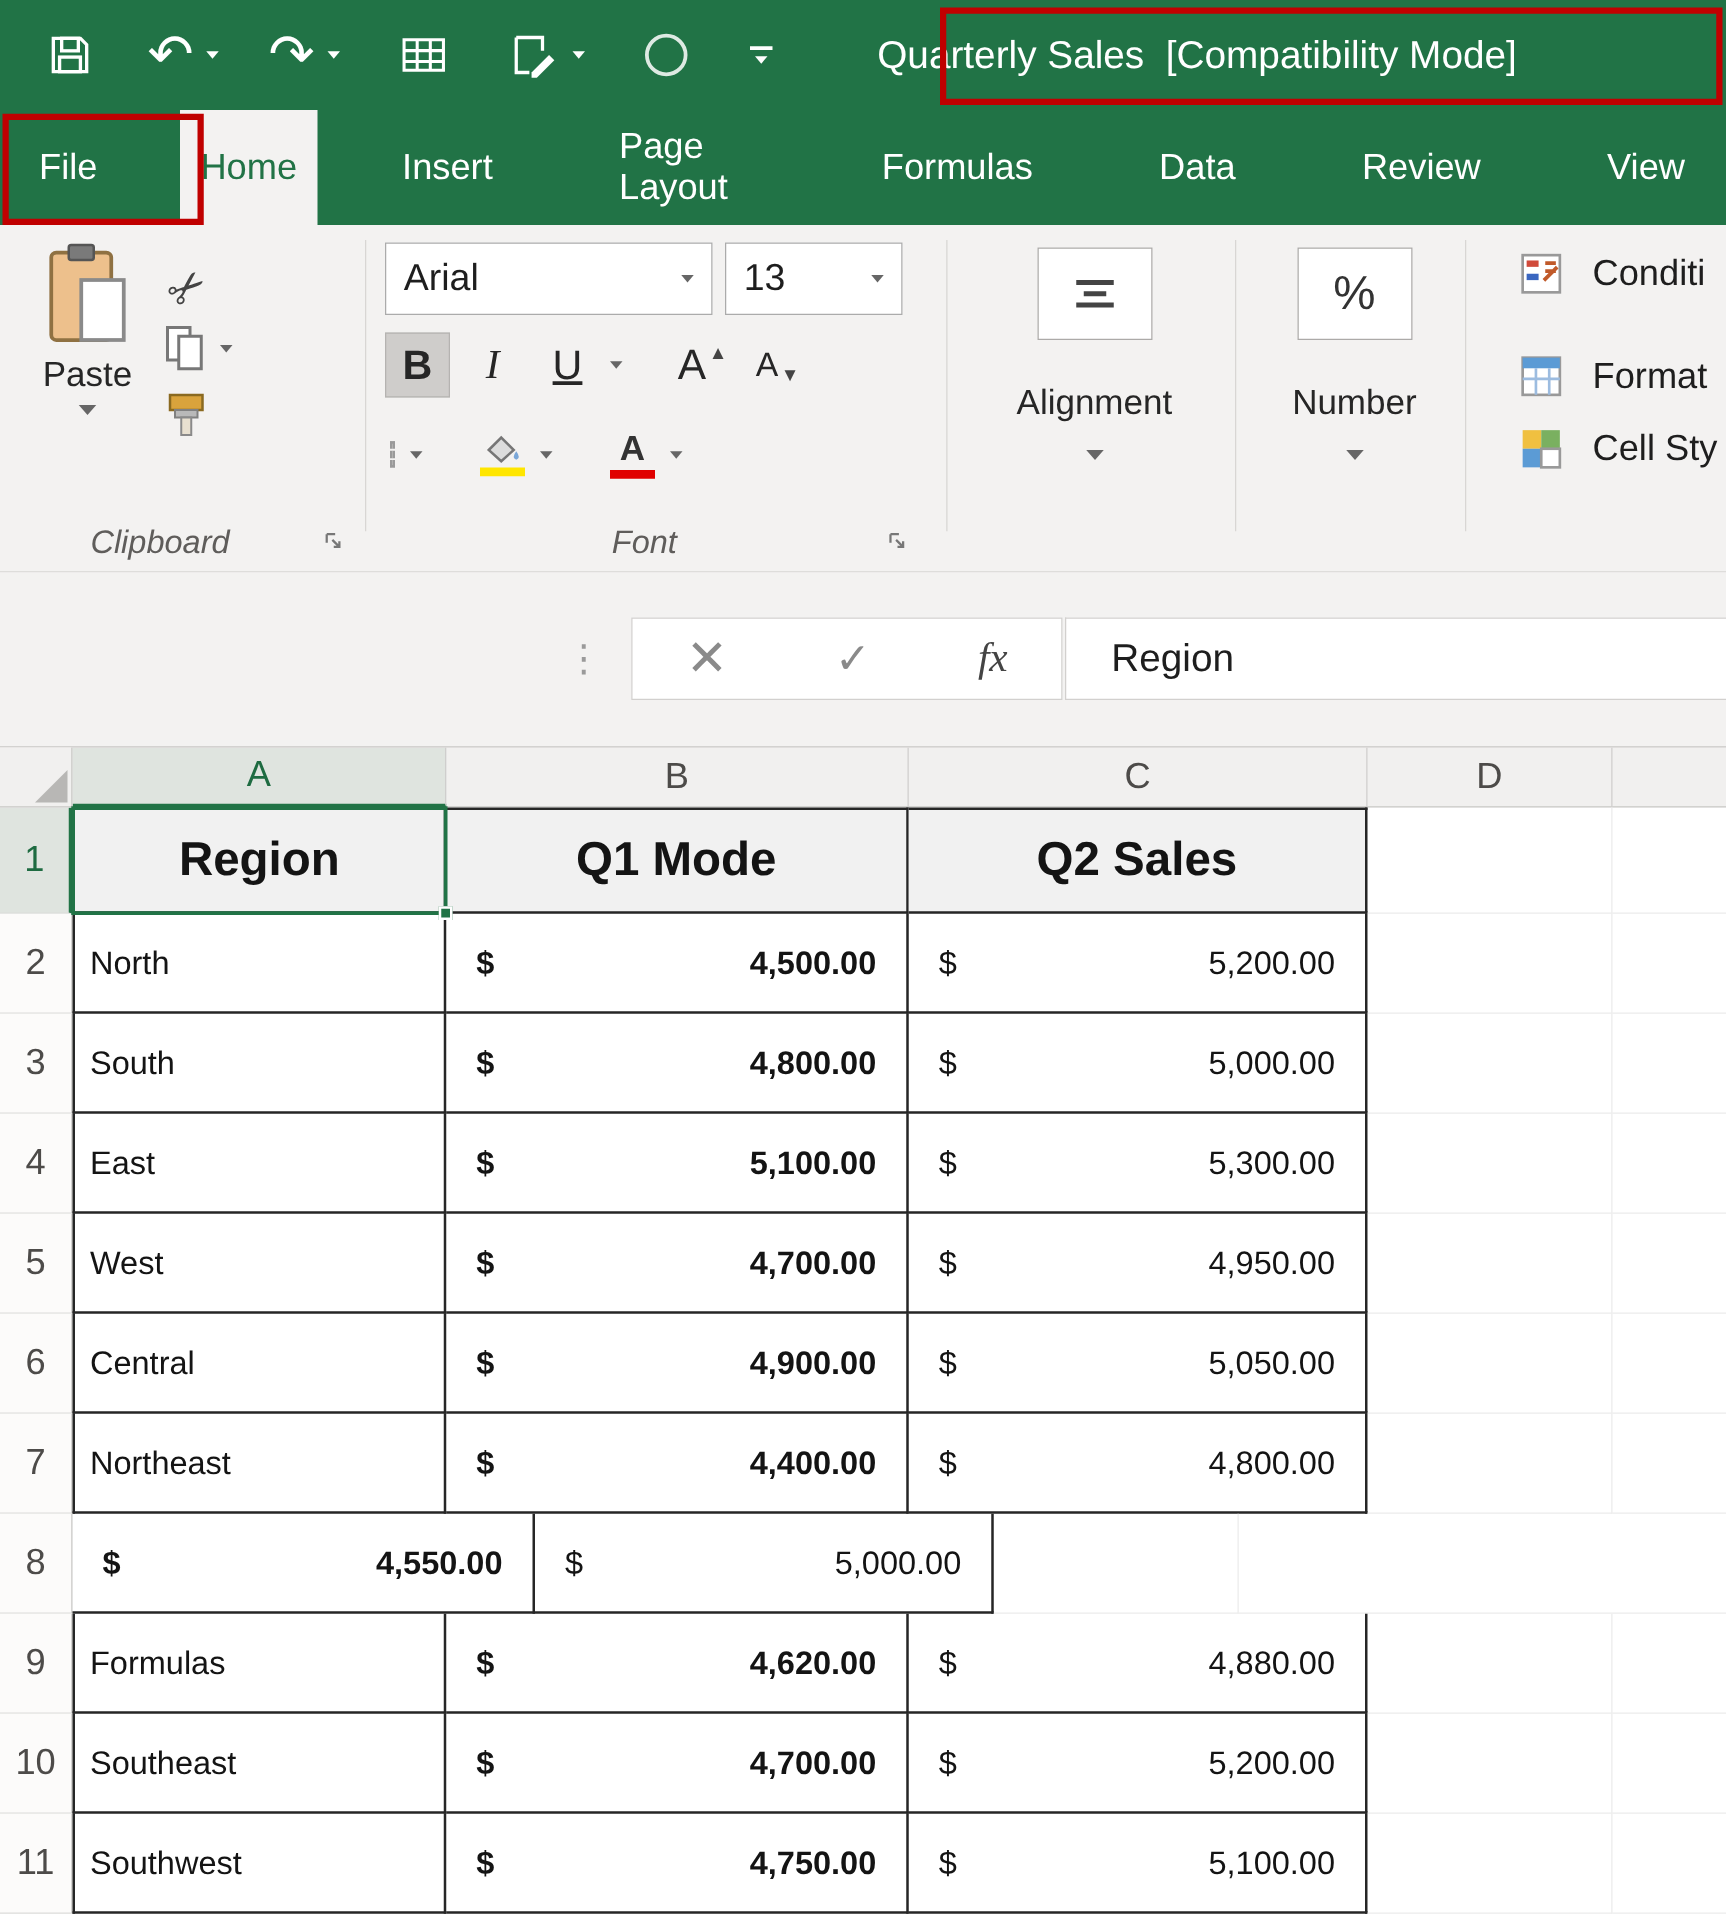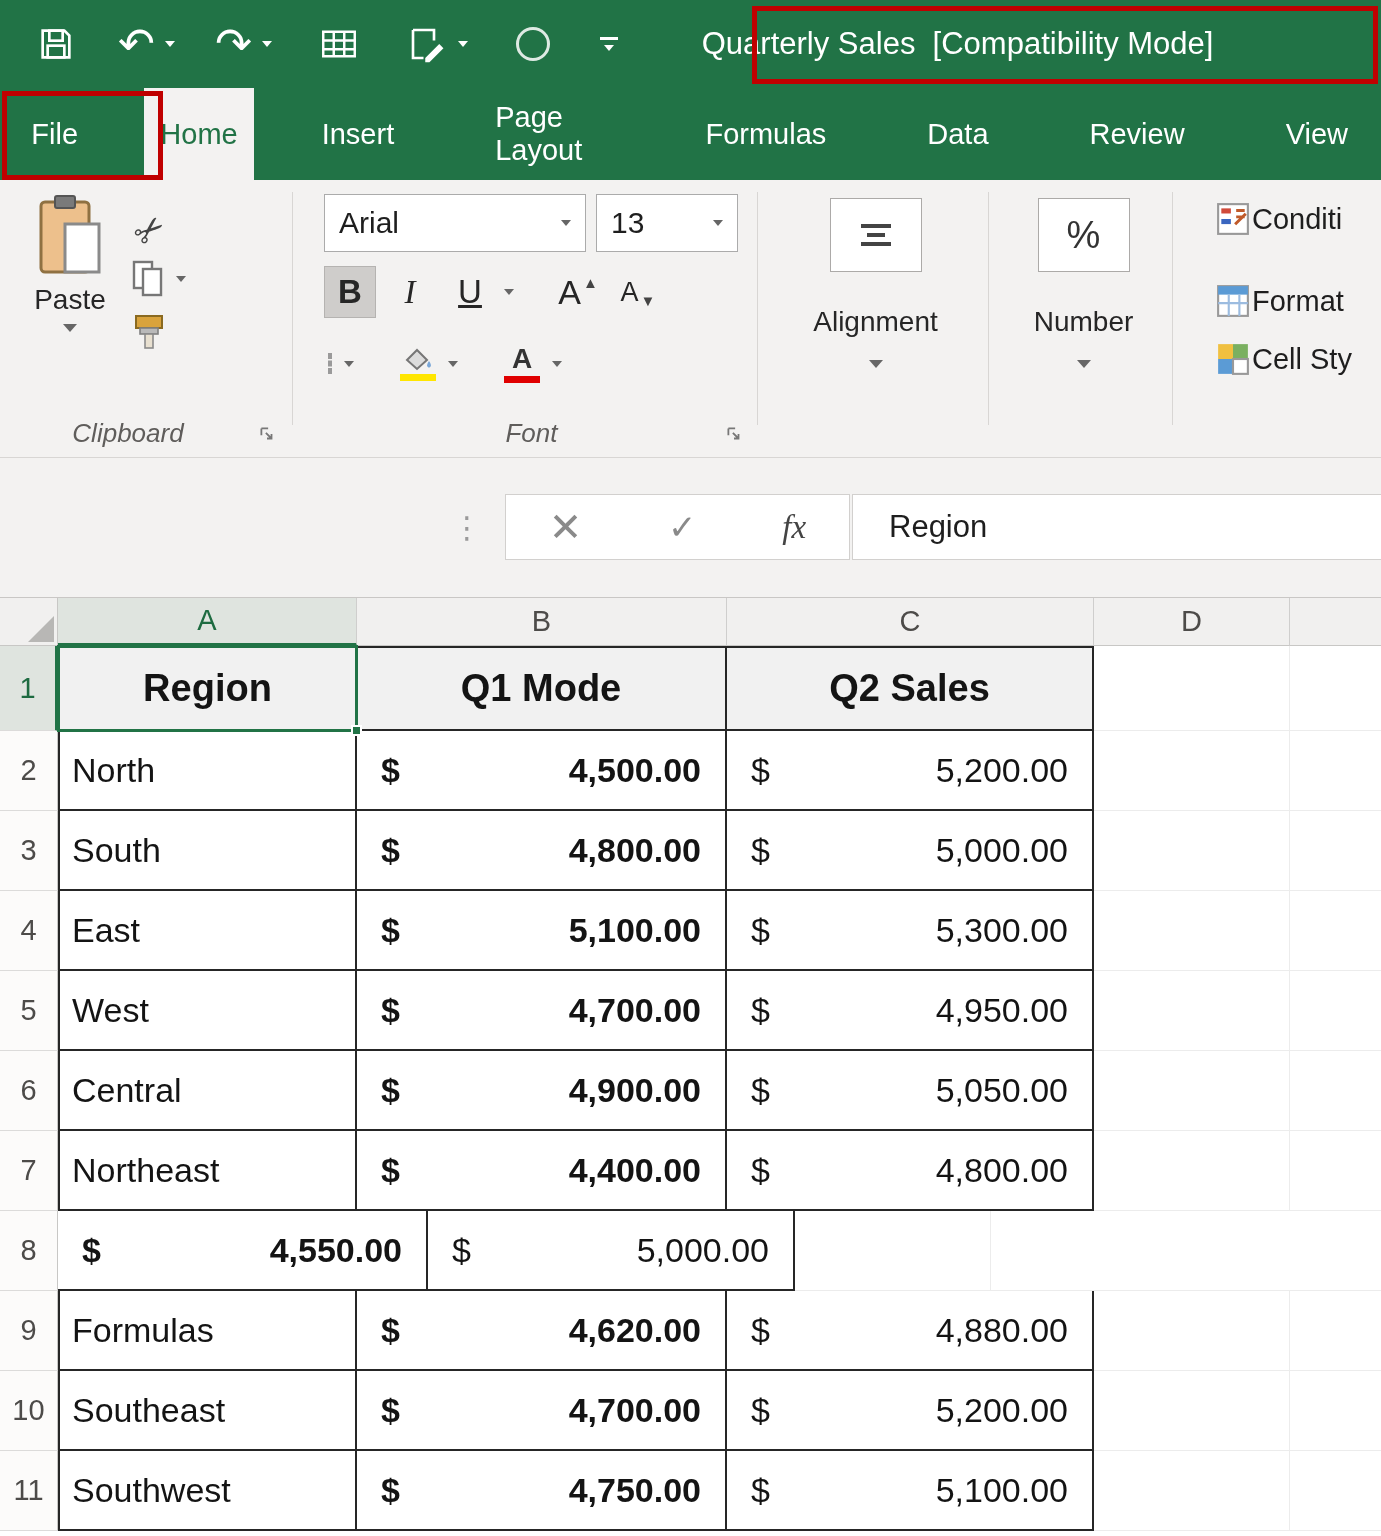--- a/index.html
+++ b/index.html
@@ -33,21 +33,21 @@
   .glauncher { position:absolute; right:16px; bottom:10px; }
 
   .g-clip { left:0; width:292px; }
   .paste-btn { position:absolute; left:22px; top:14px; width:96px; display:flex; flex-direction:column; align-items:center; }
   .paste-label { font-size:28px; color:#262626; margin-top:8px; }
   .paste-btn .dd { margin-top:8px; }
   .clip-col { position:absolute; left:132px; top:22px; display:flex; flex-direction:column; gap:16px; }
   .cut-ic { font-size:36px; color:#444; transform:rotate(-40deg); display:inline-block; }
   .copy-row { display:flex; align-items:center; gap:12px; }
 
-  .g-font { left:304px; width:455px; }
+  .g-font { left:288px; width:455px; }
   .combo { position:absolute; top:14px; height:58px; background:#fff; border:1px solid #ababab; display:flex; align-items:center; padding:0 14px; font-size:30px; color:#1e1e1e; }
   .combo .dd { margin-left:auto; }
   .combo.family { left:20px; width:262px; }
   .combo.size { left:292px; width:142px; }
   .font-row2 { position:absolute; left:20px; top:84px; display:flex; align-items:center; gap:8px; height:56px; }
   .fbtn { width:52px; height:52px; display:flex; align-items:center; justify-content:center; font-size:33px; color:#262626; }
   .fbtn.pressed { background:#cfcdcb; border:1px solid #b5b3b1; }
   .b { font-weight:700; }
   .i { font-style:italic; font-family:"Liberation Serif",serif; }
   .u { text-decoration:underline; }
@@ -63,21 +63,21 @@
   .mini-group-btn { position:absolute; left:50%; transform:translateX(-50%); top:18px; width:92px; height:74px; border:1px solid #acaaa8; background:#fff; display:flex; align-items:center; justify-content:center; }
   .align-ic { display:flex; flex-direction:column; align-items:center; gap:5px; }
   .align-ic i { display:block; height:4px; background:#444; }
   .mini-label { position:absolute; top:126px; width:100%; text-align:center; font-size:28px; color:#262626; }
   .mini-dd { position:absolute; top:180px; left:50%; transform:translateX(-50%); }
   .pct { font-size:38px; color:#333; }
 
   .g-num { left:995px; width:177px; }
 
   .g-styles { left:1180px; width:201px; overflow:hidden; }
-  .style-row { position:absolute; left:36px; display:flex; align-items:center; gap:2px; white-space:nowrap;text-align:center; }
+  .style-row { position:absolute; left:36px; display:flex; align-items:center; gap:24px; white-space:nowrap;text-align:center; }
   .style-row span.lbl { font-size:29px; color:#1e1e1e; }
 
   
   .formula-area { height:140px; background:#f3f2f1; position:relative; border-bottom:1px solid #c9c7c5; }
   .fbox { position:absolute; top:36px; height:66px; background:#fff; border:1px solid #d2d0ce; display:flex; align-items:center; }
   .namebox { left:6px; width:406px; padding:0 18px; font-size:30px; color:#1e1e1e; }
   .namebox .dd { margin-left:auto; }
   .fdots { position:absolute; left:452px; top:36px; height:66px; display:flex; align-items:center; font-size:30px; color:#9a9a9a; }
   .fbtns { left:505px; width:345px; justify-content:space-around; }
   .fx-cancel { font-size:40px; color:#8a8a8a; }
@@ -90,21 +90,21 @@
   .corner { width:58px; border-right:1px solid #c8c7c5; border-bottom:1px solid #c8c7c5; position:relative; background:#f1f0ef; }
   .corner .tri { position:absolute; right:3px; bottom:3px; width:0; height:0; border-left:26px solid transparent; border-bottom:26px solid #b8b7b5; }
   .colh { display:flex; align-items:center; justify-content:center; font-size:29px; color:#4d4b49; border-right:1px solid #cfcecd; border-bottom:1px solid #c8c7c5; }
   .colh.sel { background:#dfe4df; color:#1e6b41; border-bottom:3px solid #217346; }
   .w-a { width:299px; } .w-b { width:370px; } .w-c { width:367px; } .w-d { width:196px; } .w-e { flex:1; border-right:none; }
 
   .grow { display:flex; height:80px; background:#fff; }
   .grow.hdr { height:85px; }
   .rn { width:58px; display:flex; align-items:center; justify-content:center; font-size:29px; color:#4d4b49; border-right:1px solid #c8c7c5; border-bottom:1px solid #dcdbda; background:#fcfbfa; }
   .rn.sel { background:#dfe4df; color:#1e6b41; border-right:3px solid #217346; }
-  .cell { display:flex; align-items:center; font-size:34px; color:#141414; }
+  .cell { display:flex; align-items:center; font-size:26px; color:#141414; }
   .tc { border-right:2px solid #262626; border-bottom:2px solid #262626; }
   .tc.first { border-left:2px solid #262626; }
   .grow.hdr .tc { border-top:2px solid #262626; background:#f1f1f1; font-weight:700; font-size:38px; justify-content:center; }
   .cell.a { width:299px; padding-left:12px; }
   .grow.hdr .cell.a { padding-left:0; }
   .cell.b { width:370px; } .cell.c { width:367px; }
   .money { justify-content:space-between; padding:0 24px; }
   .cell.d { width:196px; border-right:1px solid #ececec; border-bottom:1px solid #ececec; }
   .cell.e { flex:1; border-bottom:1px solid #ececec; }
   .selcell { position:relative; z-index:4; }

